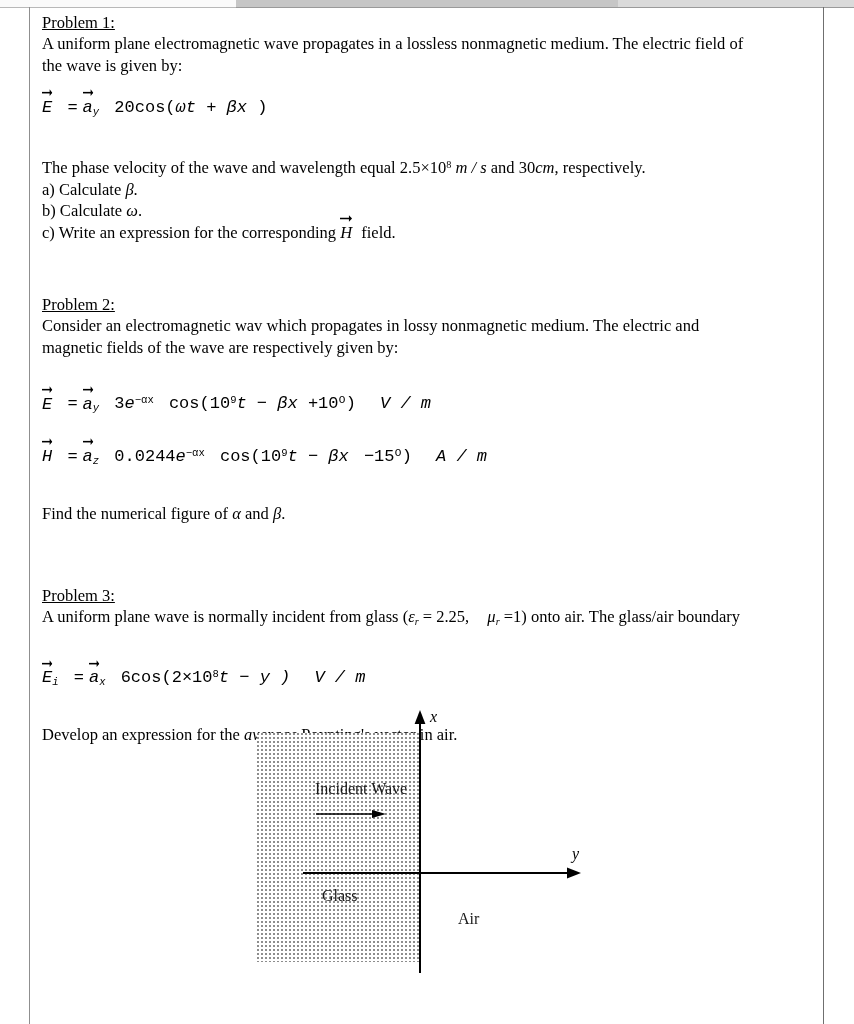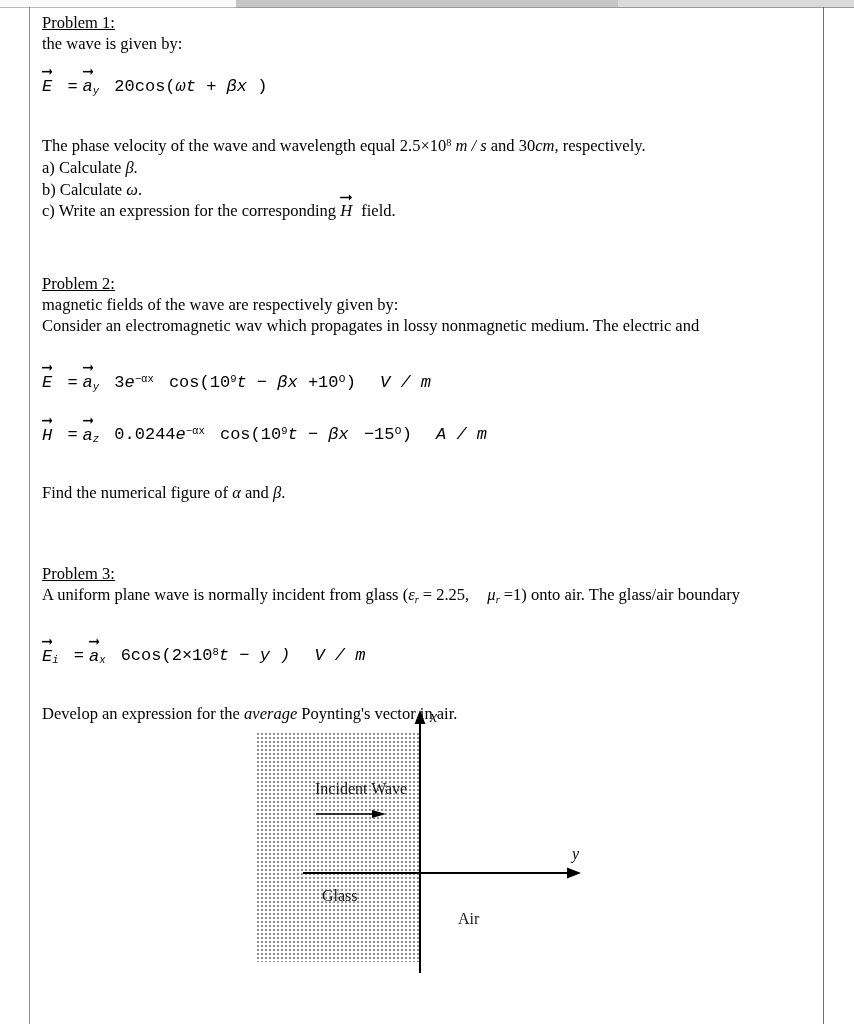--- a/index.html
+++ b/index.html
@@ -161,20 +161,21 @@
   <div class="seg mid"></div>
   <div class="seg right"></div>
 </div>
 
 <div id="page-border-left"></div>
 <div id="page-border-right"></div>
 
 <div id="doc">
 
   <div class="prob-head">Problem 1:</div>
+  <div class="para">A uniform plane electromagnetic wave propagates in a lossless nonmagnetic medium. The electric field of</div>
   <div class="para">the wave is given by:</div>
 
   <div class="gap-md"></div>
   <div class="eq">
     <span class="vecwrap"><span class="arrow">
           <svg viewBox="0 0 20 6" preserveAspectRatio="none">
             <line x1="0" y1="4" x2="19" y2="4" stroke="#000" stroke-width="1.1"></line>
             <polygon points="20,4 15,1.6 15,6.4" fill="#000"></polygon>
           </svg>
         </span>E</span>
@@ -212,22 +213,22 @@
             <polygon points="20,4 15,1.6 15,6.4" fill="#000"></polygon>
           </svg>
         </span><span>H</span></span>
     <span class="sp"></span><span>field.</span>
   </div>
 
   <div class="gap-xl"></div>
   <div class="gap-sm"></div>
 
   <div class="prob-head">Problem 2:</div>
+  <div class="para">Consider an electromagnetic wav which propagates in lossy nonmagnetic medium. The electric and</div>
   <div class="para">magnetic fields of the wave are respectively given by:</div>
-  <div class="para">Consider an electromagnetic wav which propagates in lossy nonmagnetic medium. The electric and</div>
 
   <div class="gap-lg"></div>
   <div class="eq">
     <span class="vecwrap"><span class="arrow">
           <svg viewBox="0 0 20 6" preserveAspectRatio="none">
             <line x1="0" y1="4" x2="19" y2="4" stroke="#000" stroke-width="1.1"></line>
             <polygon points="20,4 15,1.6 15,6.4" fill="#000"></polygon>
           </svg>
         </span>E</span>
     <span class="sp"></span>=<span class="sp"></span><span class="vecwrap"><span class="arrow">

